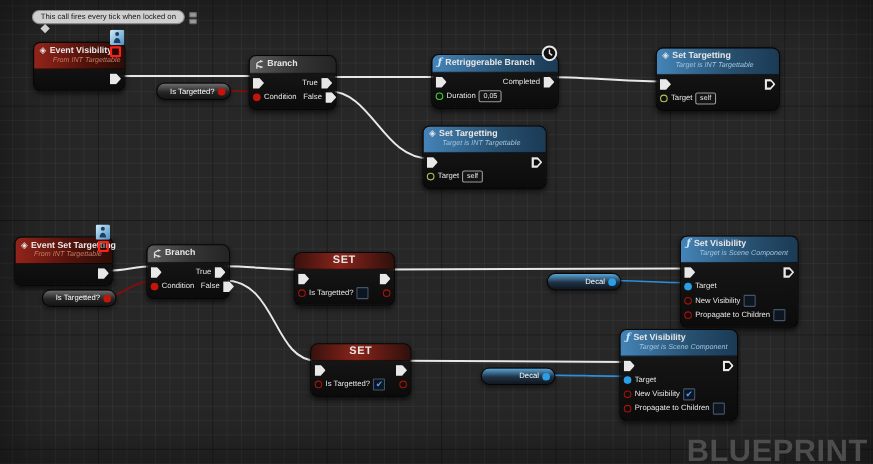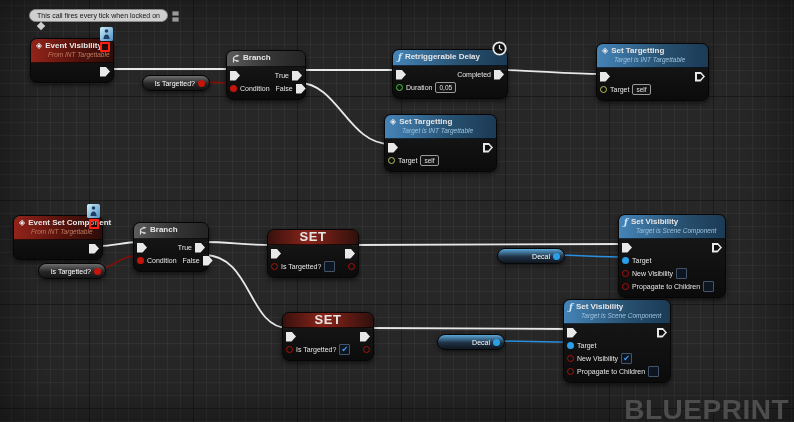--- a/index.html
+++ b/index.html
@@ -21,21 +21,21 @@
     position:absolute;z-index:2;border-radius:7px;border:1px solid #060606;
     background:linear-gradient(180deg, rgba(25,25,25,.96), rgba(10,10,10,.96));
     box-shadow:0 2px 5px rgba(0,0,0,.6);color:#e6e6e6;
   }
   .hdr{padding:2px 6px 3px 5px;border-radius:6px 6px 0 0;border-bottom:1px solid rgba(0,0,0,.65);position:relative;}
   .hdr-red{background:linear-gradient(90deg,#93241a,#55130c 55%,#2c0d08);}
   .hdr-blue{background:linear-gradient(90deg,#4584b8,#27506f 60%,#1b3a55);}
   .hdr-gray{background:linear-gradient(90deg,#5c5c5c,#353535 55%,#242424);}
   .hdr-set{background:linear-gradient(90deg,#38110d,#8a241a 45%,#30100c);padding:2px 6px;}
   .t{display:flex;align-items:center;gap:3px;font-size:8px;font-weight:bold;line-height:10px;white-space:nowrap;}
-  .hdr-set .t{justify-content:center;font-size:13px;letter-spacing:.5px;}
+  .hdr-set .t{justify-content:center;font-size:10px;letter-spacing:.5px;}
   .s{font-size:6.5px;font-style:italic;margin-left:12px;line-height:8px;white-space:nowrap;}
   .s-red{color:#c07a62;} .s-blue{color:#9cc3de;}
   .body{padding:2px 0 4px;}
   .row{display:flex;align-items:center;height:13px;padding:0 3px;gap:3px;font-size:7px;white-space:nowrap;}
   .spacer{flex:1;}
   .exec{position:relative;width:10px;height:10px;flex:none;}
   .exec::before{content:"";position:absolute;inset:0;clip-path:polygon(0 0,55% 0,100% 50%,55% 100%,0 100%);background:#e8e8e8;}
   .exec.h::after{content:"";position:absolute;inset:2px;clip-path:polygon(0 0,55% 0,100% 50%,55% 100%,0 100%);background:#0d0d0d;}
   .pin{width:7px;height:7px;border-radius:50%;flex:none;box-sizing:border-box;}
   .pin.h{background:transparent;border:1.6px solid #888;}
@@ -165,21 +165,21 @@
         <span>False</span>
         <span class="exec"></span>
         </div>
     </div>
   </div>
 
   <div class="node" style="left:392px;top:49px;width:114px;">
     <div class="hdr hdr-blue">
       <div class="t">
           <span class="fico">ƒ</span>
-        <span>Retriggerable Delay</span>
+        <span>Retriggerable Branch</span>
         </div>
     </div>
     <div class="body">
       <div class="row">
           <span class="exec"></span>
           <span class="spacer"></span>
         <span>Completed</span>
         <span class="exec"></span>
         </div>
       <div class="row">
@@ -235,21 +235,21 @@
         <span>Target</span>
         <span class="vbox">self</span>
         </div>
     </div>
   </div>
 
   <div class="node" style="left:13px;top:215px;width:88px;">
     <div class="hdr hdr-red">
       <div class="t">
           <span class="ico">◈</span>
-        <span>Event Set Component</span>
+        <span>Event Set Targetting</span>
         </div>
       <div class="s s-red">From INT Targettable</div>
       <div class="redsq"></div>
     </div>
     <div class="body">
       <div class="row">
           <span class="spacer"></span>
           <span class="exec"></span>
         </div>
     </div>

